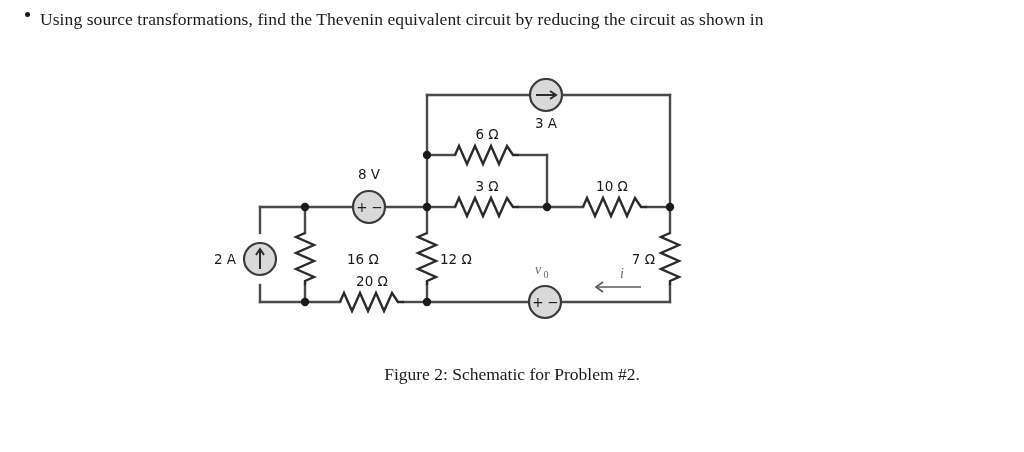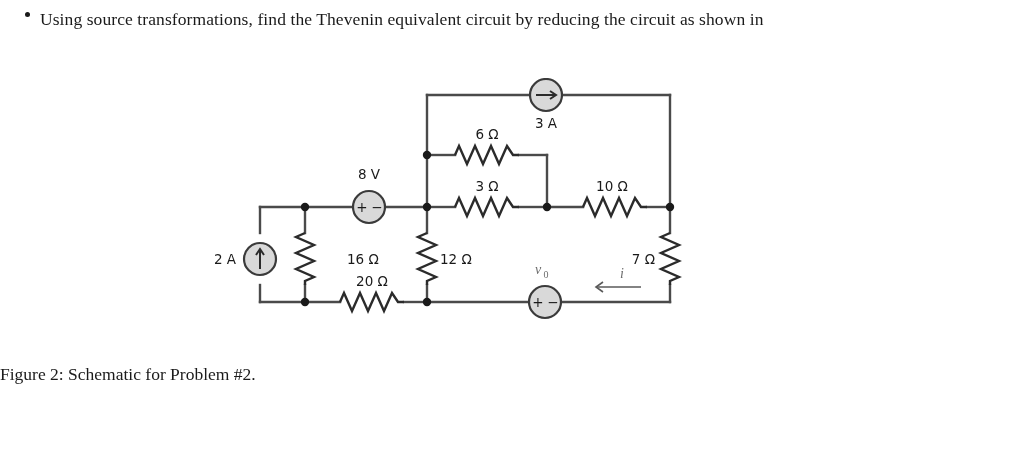--- a/index.html
+++ b/index.html
@@ -69,21 +69,21 @@
   #circuit-svg {
     position: absolute;
     left: 0;
     top: 0;
   }
   .cap-text {
     position: absolute;
     top: 364px;
     left: 0;
     width: 1024px;
-    text-align: left;
+    text-align: center;
     font-size: 17.5px;
   }
 
   
   .wire {
     stroke: #4a4a4a;
     stroke-width: 2.4;
     fill: none;
     stroke-linecap: square;
   }

